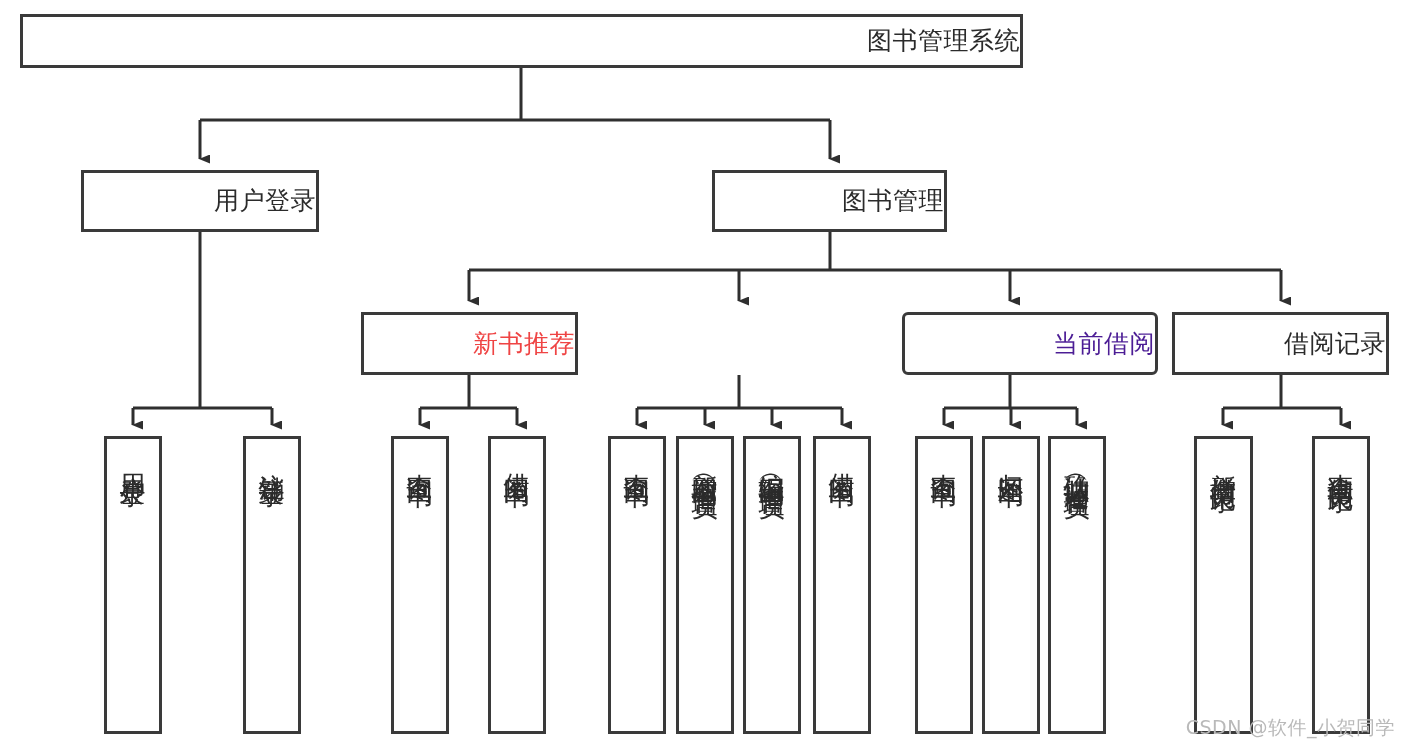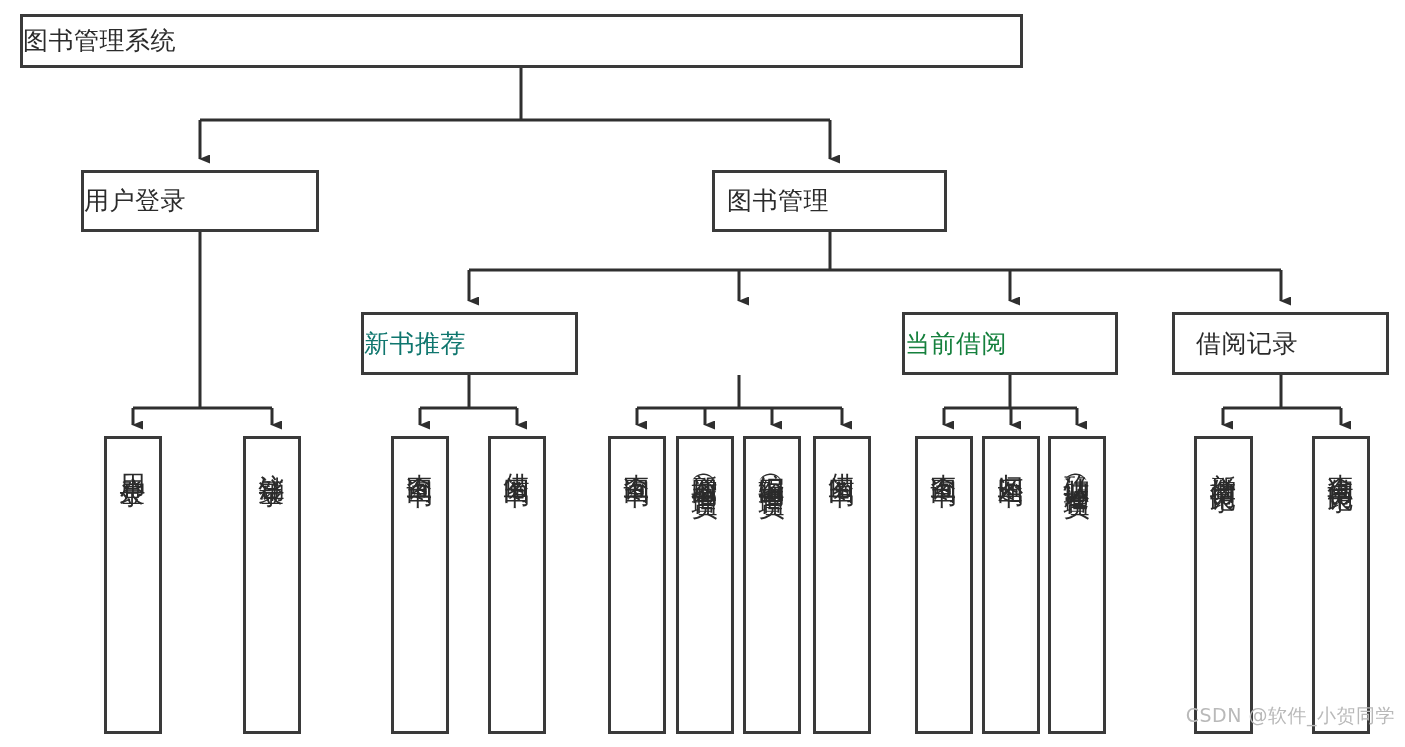--- a/index.html
+++ b/index.html
@@ -25,21 +25,21 @@
     height: 747px;
     pointer-events: none;
   }
   .node {
     position: absolute;
     box-sizing: border-box;
     border: 3px solid #3a3a3a;
     background: #ffffff;
     display: flex;
     align-items: center;
-    justify-content: flex-start;
+    justify-content: flex-end;
     color: #2b2b2b;
   }
   .node-label {
     display: block;
     text-align: center;
     line-height: 1.18;
     white-space: nowrap;
   }
   
   .node.horiz .node-label {
@@ -59,21 +59,21 @@
     writing-mode: vertical-rl;
     text-orientation: upright;
     font-size: 26px;
     line-height: 1.0;
     letter-spacing: 3px;
     white-space: nowrap;
   }
   #watermark {
     position: absolute;
     right: 10px;
-    bottom: 18px;
+    bottom: 6px;
     font-size: 19px;
     color: #b9b9b9;
     white-space: nowrap;
     letter-spacing: 0.5px;
     text-align: right;
   }
 </style>
 </head>
 <body>
 
@@ -119,24 +119,24 @@
     <span class="node-label">图书管理系统</span>
   </div>
 
   <div class="node horiz" style="left: 81px; top: 170px; width: 238px; height: 62px; border-color: rgb(58, 58, 58); background: rgb(255, 255, 255); color: rgb(43, 43, 43);">
     <span class="node-label">用户登录</span>
   </div>
   <div class="node horiz" style="left: 712px; top: 170px; width: 235px; height: 62px; border-color: rgb(58, 58, 58); background: rgb(255, 255, 255); color: rgb(43, 43, 43); padding-left: 12px;">
     <span class="node-label">图书管理</span>
   </div>
 
-  <div class="node horiz" style="left: 361px; top: 312px; width: 217px; height: 63px; border-color: rgb(58, 58, 58); background: rgb(255, 255, 255); color: #0f766e;">
+  <div class="node horiz" style="left: 361px; top: 312px; width: 217px; height: 63px; border-color: rgb(58, 58, 58); background: rgb(255, 255, 255); color: #ef4444;">
     <span class="node-label">新书推荐</span>
   </div>
-  <div class="node horiz" style="left: 902px; top: 312px; width: 216px; height: 63px; border-color: rgb(58, 58, 58); background: rgb(255, 255, 255); color: #15803d;">
+  <div class="node horiz" style="left: 902px; top: 312px; width: 256px; height: 63px; border-color: rgb(58, 58, 58); background: rgb(255, 255, 255); color: #4c1d95; border-radius: 6px;">
     <span class="node-label">当前借阅</span>
   </div>
   <div class="node horiz" style="left: 1172px; top: 312px; width: 217px; height: 63px; border-color: rgb(58, 58, 58); background: rgb(255, 255, 255); color: rgb(43, 43, 43); padding-left: 21px;">
     <span class="node-label">借阅记录</span>
   </div>
 
   <div class="node vert" style="left: 104px; top: 436px; width: 58px; height: 298px; border-color: rgb(58, 58, 58); background: rgb(255, 255, 255); color: rgb(43, 43, 43);">
     <span class="node-label">用户登录</span>
   </div>
   <div class="node vert" style="left: 243px; top: 436px; width: 58px; height: 298px; border-color: rgb(58, 58, 58); background: rgb(255, 255, 255); color: rgb(43, 43, 43);">

